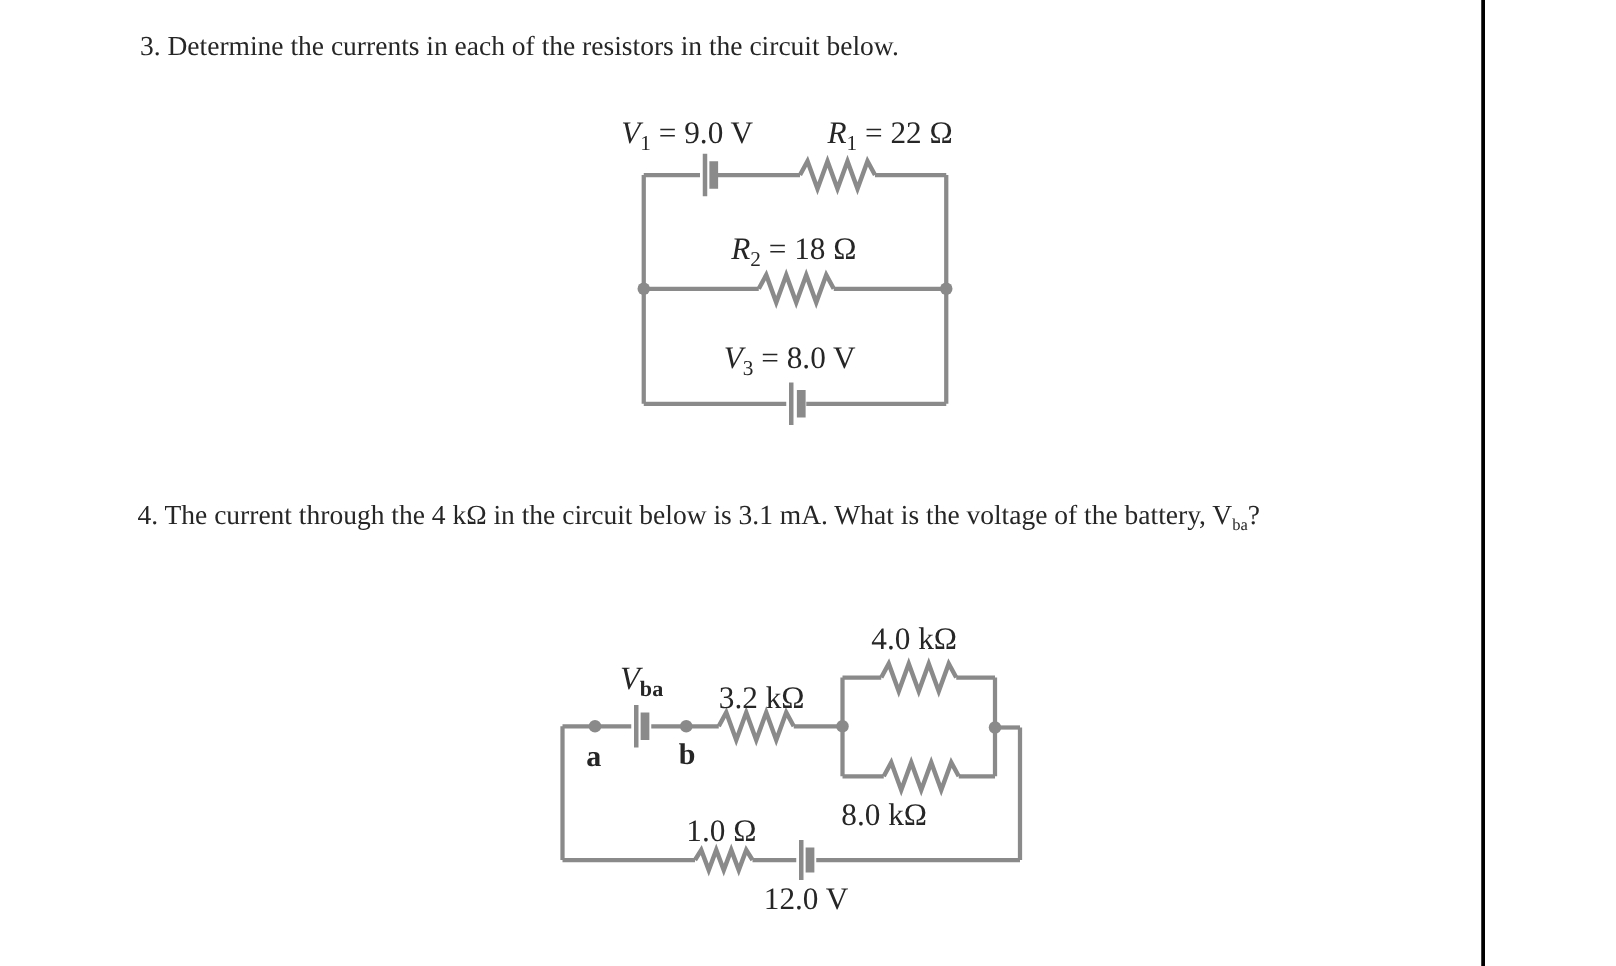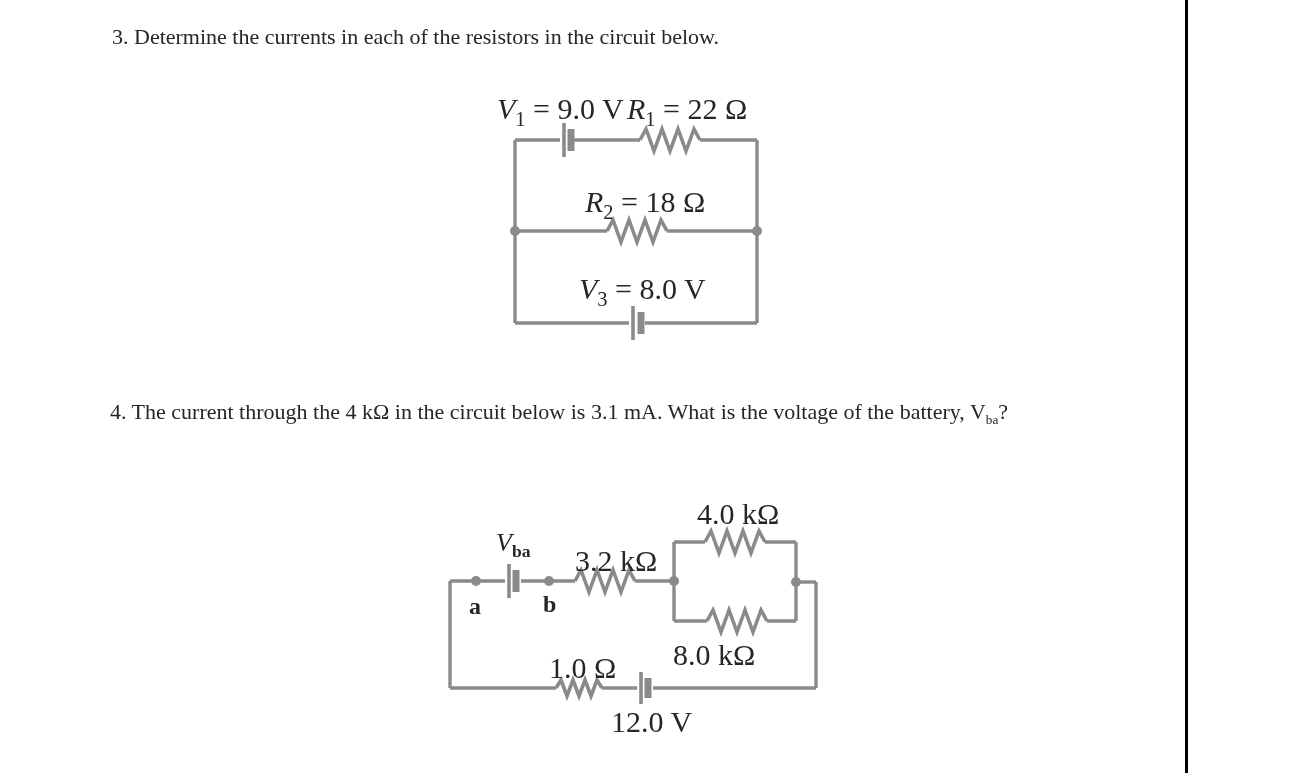--- a/index.html
+++ b/index.html
@@ -14,21 +14,21 @@
     position:absolute; font-size:22px; color:var(--ink); white-space:nowrap; line-height:1.2;
   }
   .ptext sub { font-size:0.6em; line-height:0; }
   .circuit-svg { position:absolute; left:0; top:0; }
   .wire { stroke:var(--wire); stroke-width:3.4; fill:none; }
   .zig  { stroke:var(--wire); stroke-width:3.6; fill:none; stroke-linejoin:miter; }
   .plate-long  { stroke:var(--wire); stroke-width:3.6; }
   .plate-short { stroke:var(--wire); stroke-width:7; }
   .dot { fill:var(--wire); }
   .clabel {
-    position:absolute; font-size:30px; color:var(--ink); white-space:nowrap; line-height:1;
+    position:absolute; font-size:25px; color:var(--ink); white-space:nowrap; line-height:1;
   }
   .clabel i { font-style:italic; }
   .clabel sub { font-size:0.68em; line-height:0; }
   .clabel sub.bsub { font-weight:bold; }
   .nodelbl { position:absolute; font-size:24px; font-weight:bold; color:var(--ink); line-height:1; }
   .vba { font-size:26px; }
 </style>
 </head>
 <body>
 
@@ -85,21 +85,21 @@
 
       <path class="wire" d="M450,688 H556 M602,688 H637 M653,688 H816"></path>
       <polyline class="zig" points="556,688 561,680 567,696 573,680 579,696 585,680 591,696 597,680 602,688"></polyline>
       <line class="plate-long" x1="641" y1="672" x2="641" y2="704"></line>
       <line class="plate-short" x1="648" y1="678" x2="648" y2="698"></line>
     </g>
   </svg>
 
   <div class="clabel" style="left:497px; top:94px"><i>V</i><sub>1</sub><span> = 9.0 V</span></div>
 
-  <div class="clabel" style="left:627px; top:94px"><i>R</i><sub>1</sub><span> = 22 Ω</span></div>
+  <div class="clabel" style="left:662px; top:94px"><i>R</i><sub>1</sub><span> = 22 Ω</span></div>
 
   <div class="clabel" style="left:585px; top:187px"><i>R</i><sub>2</sub><span> = 18 Ω</span></div>
 
   <div class="clabel" style="left:579px; top:274px"><i>V</i><sub>3</sub><span> = 8.0 V</span></div>
 
   <div class="clabel" style="left:697px; top:499px">4.0 kΩ</div>
 
   <div class="clabel vba" style="left:496px; top:530px"><i>V</i><sub class="bsub">ba</sub></div>
 
   <div class="clabel" style="left:575px; top:546px">3.2 kΩ</div>

